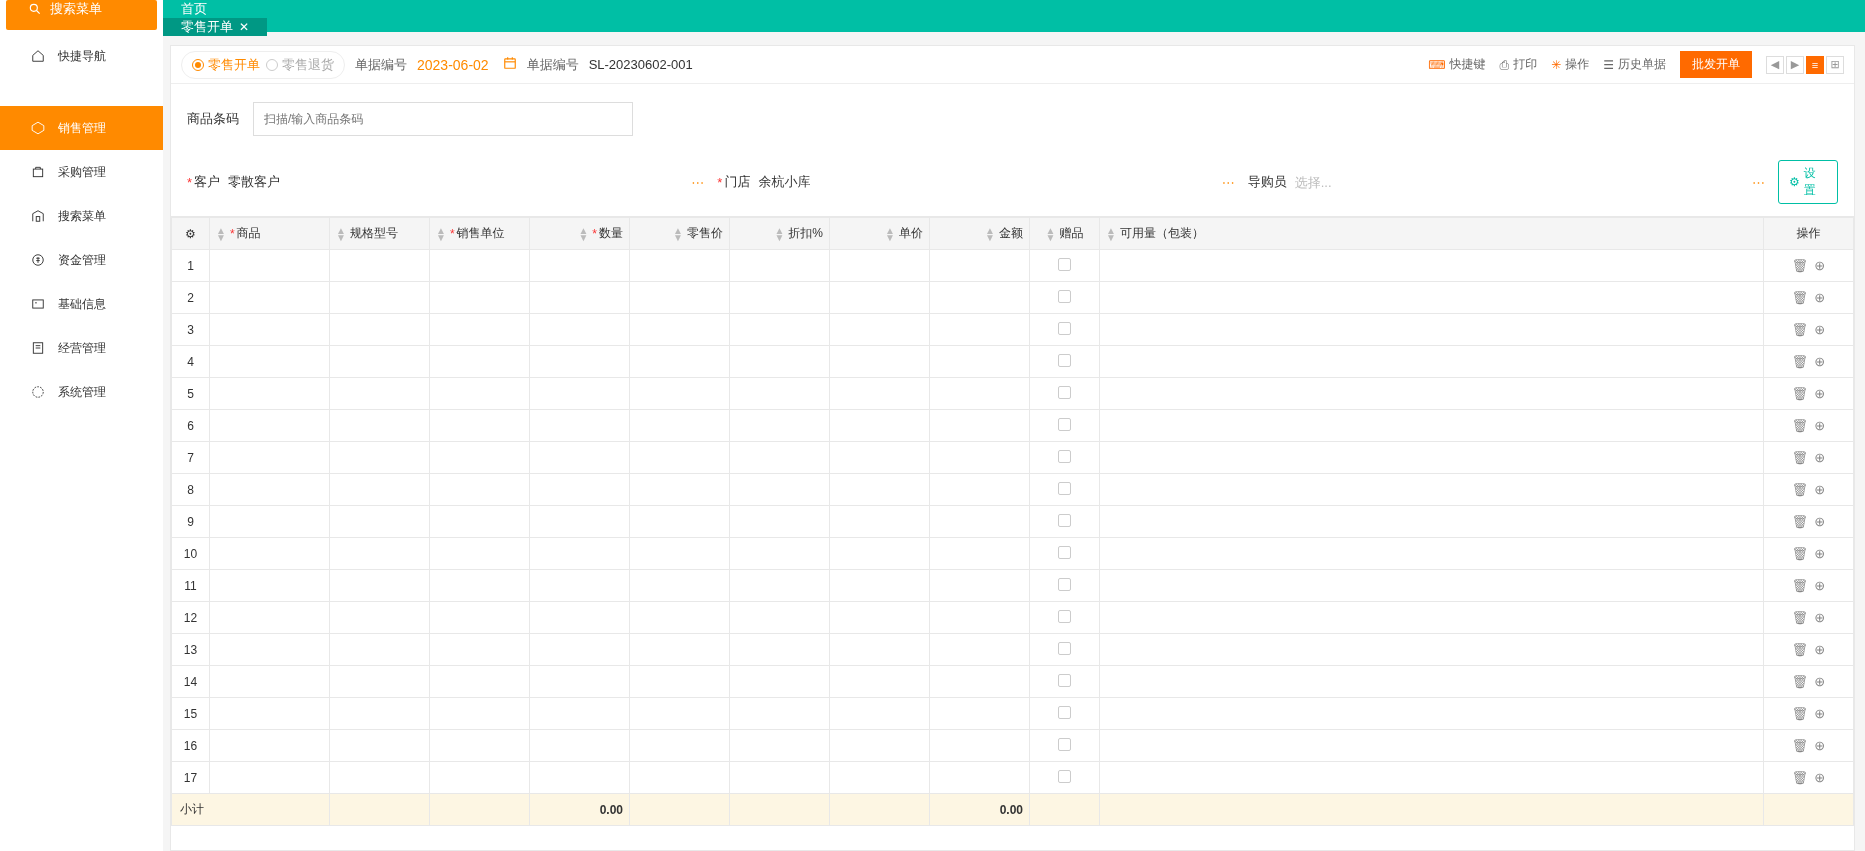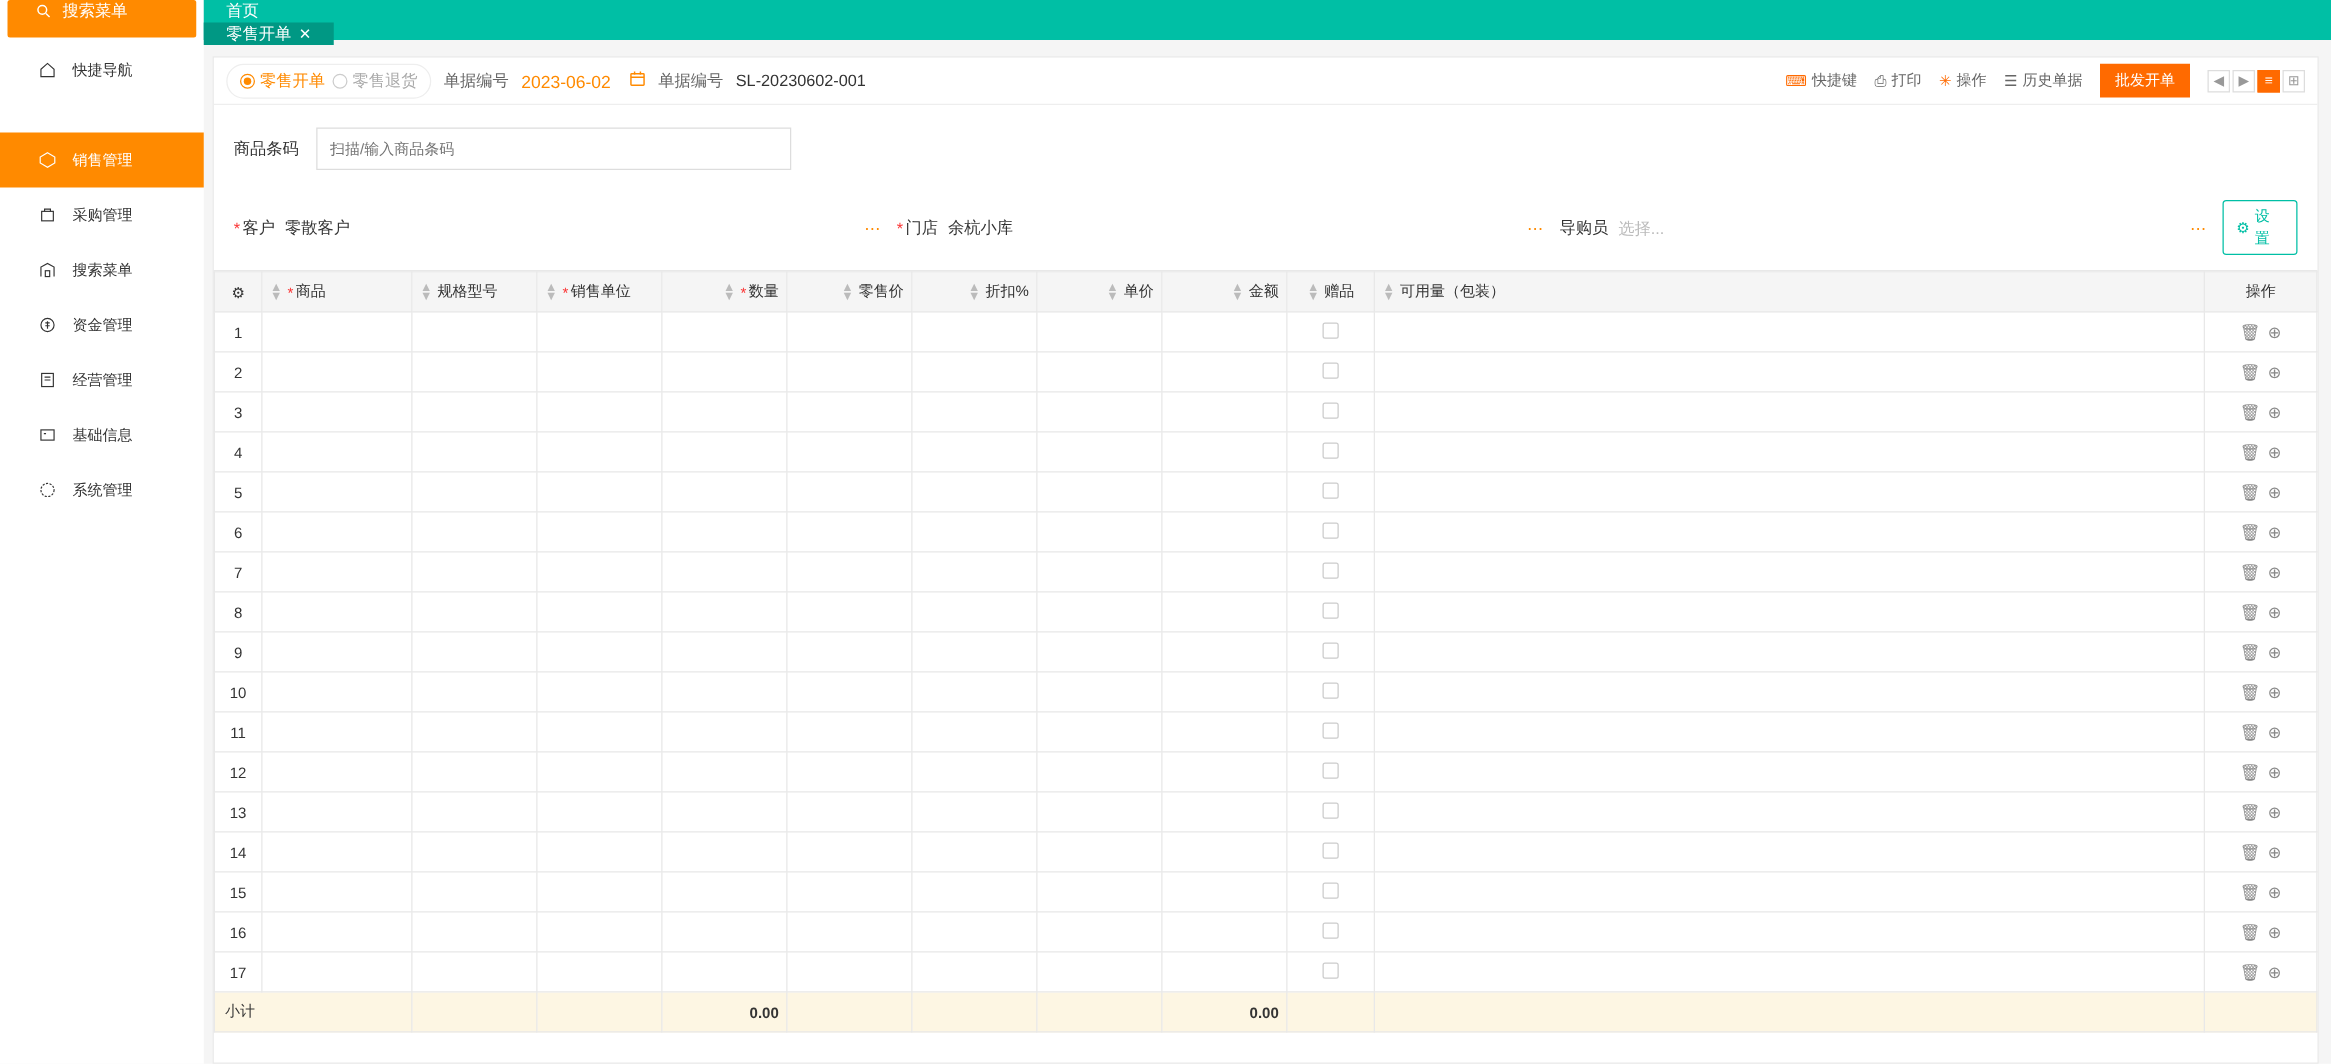--- a/index.html
+++ b/index.html
@@ -113,32 +113,32 @@
       </div>
       <div class="menu-item">
         <span class="ico"><svg viewBox="0 0 24 24" fill="none" stroke="currentColor" stroke-width="1.6">
             <circle cx="12" cy="12" r="9"></circle>
             <path d="M9 9h6M9 13h6M12 7v10"></path>
           </svg></span>
         <span>资金管理</span>
       </div>
       <div class="menu-item">
         <span class="ico"><svg viewBox="0 0 24 24" fill="none" stroke="currentColor" stroke-width="1.6">
+            <rect x="3" y="5" width="18" height="14"></rect>
+            <line x1="7" y1="10" x2="10" y2="10"></line>
+          </svg></span>
+        <span>基础信息</span>
+      </div>
+      <div class="menu-item">
+        <span class="ico"><svg viewBox="0 0 24 24" fill="none" stroke="currentColor" stroke-width="1.6">
             <rect x="4" y="3" width="16" height="18"></rect>
             <line x1="8" y1="8" x2="16" y2="8"></line>
             <line x1="8" y1="12" x2="16" y2="12"></line>
           </svg></span>
         <span>经营管理</span>
-      </div>
-      <div class="menu-item">
-        <span class="ico"><svg viewBox="0 0 24 24" fill="none" stroke="currentColor" stroke-width="1.6">
-            <rect x="3" y="5" width="18" height="14"></rect>
-            <line x1="7" y1="10" x2="10" y2="10"></line>
-          </svg></span>
-        <span>基础信息</span>
       </div>
       <div class="menu-item">
         <span class="ico"><svg viewBox="0 0 24 24" fill="none" stroke="currentColor" stroke-width="1.6" stroke-dasharray="3 2">
             <circle cx="12" cy="12" r="9"></circle>
           </svg></span>
         <span>系统管理</span>
       </div>
     </div>
 </div>
 

